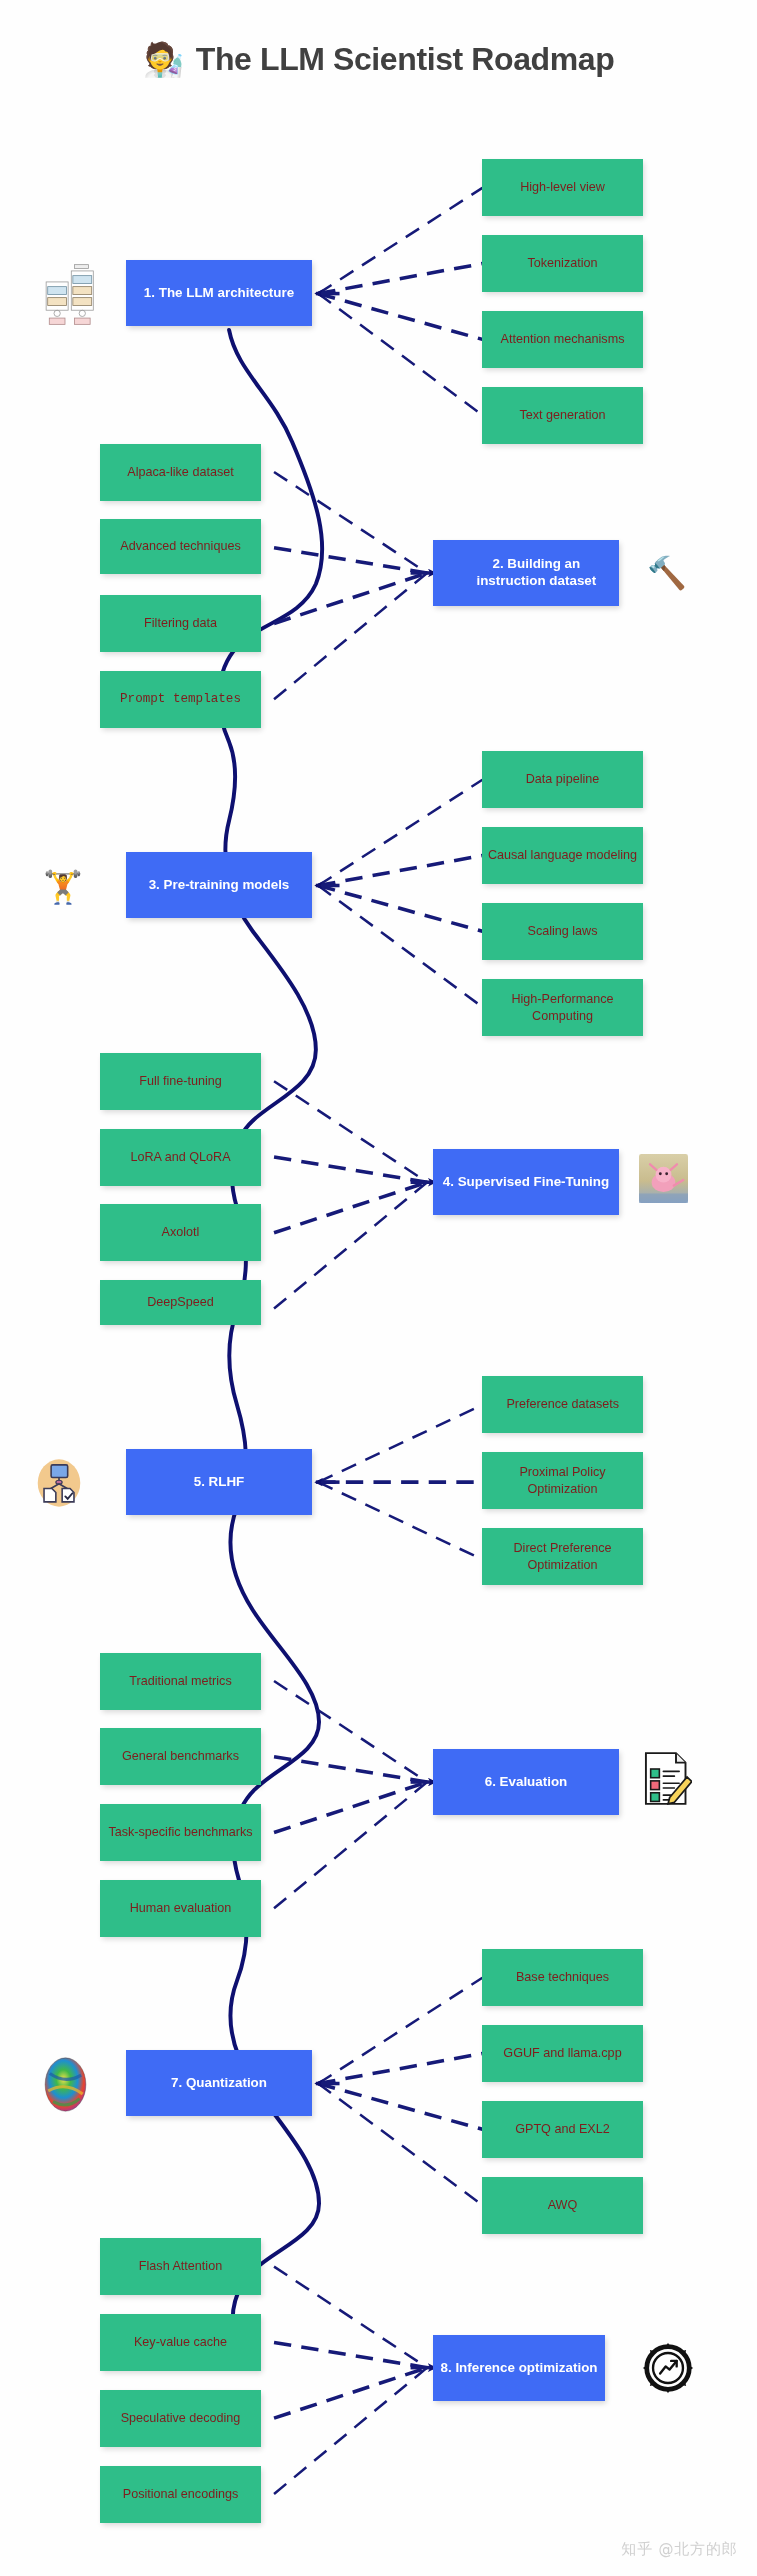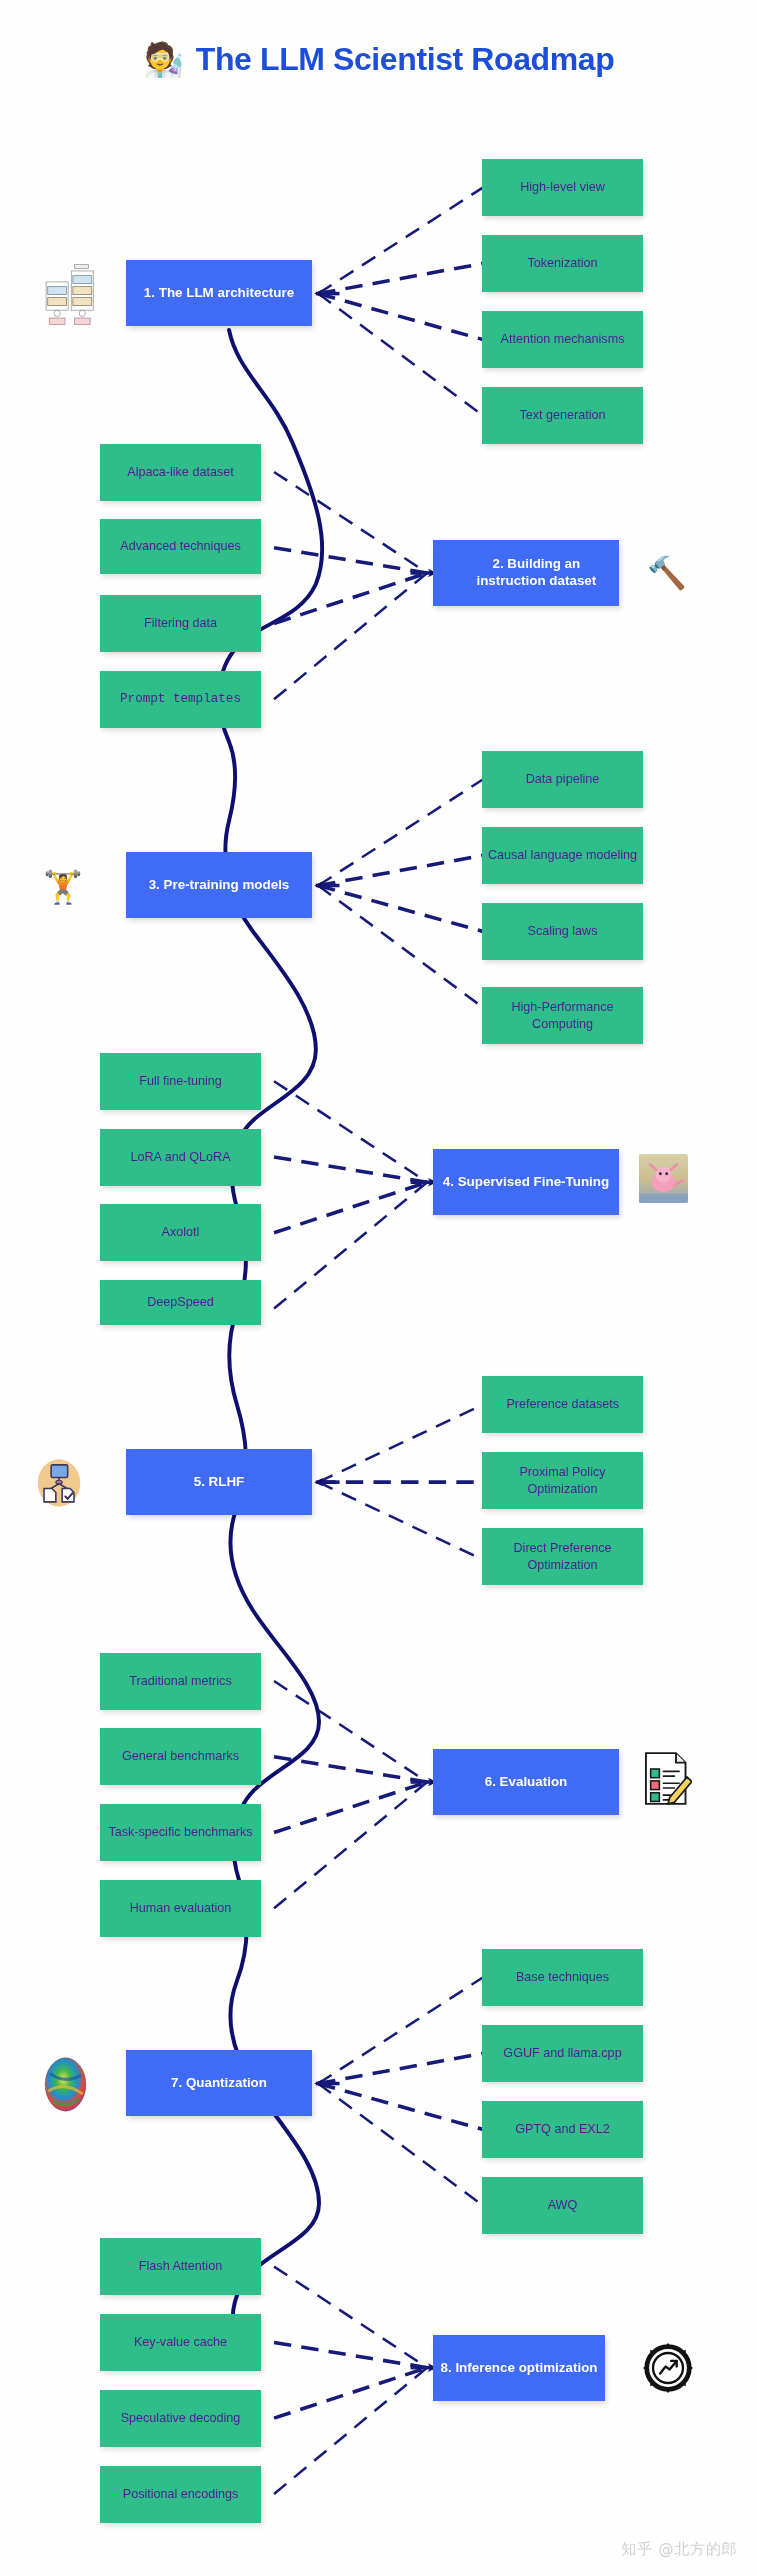--- a/index.html
+++ b/index.html
@@ -30,21 +30,21 @@
     gap: 11px;
   }
   .title-emoji {
     font-size: 33px;
     line-height: 1;
     font-family: "DejaVu Sans", sans-serif;
   }
   .title-text {
     font-size: 32px;
     font-weight: bold;
-    color: #1d4ed8;
+    color: #404040;
     letter-spacing: -0.4px;
     white-space: nowrap;
   }
 
   
   #links {
     position: absolute;
     left: 0;
     top: 0;
     width: 758px;
@@ -78,21 +78,21 @@
     align-items: center;
     justify-content: center;
     text-align: center;
     padding: 3.2px 6.3px;
     box-sizing: border-box;
     box-shadow: 2.4px 3.2px 5.5px rgba(0,0,0,0.17);
   }
   .sub-node {
     position: absolute;
     background: #2fbe89;
-    color: #4c1d95;
+    color: #7f1d1d;
     font-size: 12.6px;
     line-height: 1.3;
     display: flex;
     align-items: center;
     justify-content: center;
     text-align: center;
     padding: 2.4px 5.5px;
     box-sizing: border-box;
     box-shadow: 2.4px 3.2px 5.5px rgba(0,0,0,0.15);
   }
@@ -240,21 +240,21 @@
   <div class="sub-node" style="left:100px; top:444px; width:161px; height:57px;">Alpaca-like dataset</div>
   <div class="sub-node" style="left:100px; top:519px; width:161px; height:55px;">Advanced techniques</div>
   <div class="sub-node" style="left:100px; top:595px; width:161px; height:57px;">Filtering data</div>
   <div class="sub-node" style="left:100px; top:671px; width:161px; height:57px;font-family:Liberation Mono, monospace;">Prompt templates</div>
 
   <div class="side-icon" style="left:36px; top:859px; width:55px; height:55px;">🏋️</div>
   <div class="main-node" style="left:126px; top:852px; width:186px; height:66px;">3. Pre-training models</div>
   <div class="sub-node" style="left:482px; top:751px; width:161px; height:57px;">Data pipeline</div>
   <div class="sub-node" style="left:482px; top:827px; width:161px; height:57px;">Causal language modeling</div>
   <div class="sub-node" style="left:482px; top:903px; width:161px; height:57px;">Scaling laws</div>
-  <div class="sub-node" style="left:482px; top:979px; width:161px; height:57px;margin-top:8px;">High-Performance Computing</div>
+  <div class="sub-node" style="left:482px; top:979px; width:161px; height:57px;">High-Performance Computing</div>
 
   <div class="side-icon" style="left:639px; top:1154px; width:49px; height:49px;">
     <svg width="49" height="49" viewBox="0 0 62 62">
       <defs>
         <linearGradient id="axbg" x1="0" y1="0" x2="0" y2="1">
           <stop offset="0%" stop-color="#d9cfa8"></stop>
           <stop offset="55%" stop-color="#c9bc8e"></stop>
           <stop offset="100%" stop-color="#8fa7c4"></stop>
         </linearGradient>
       </defs>

